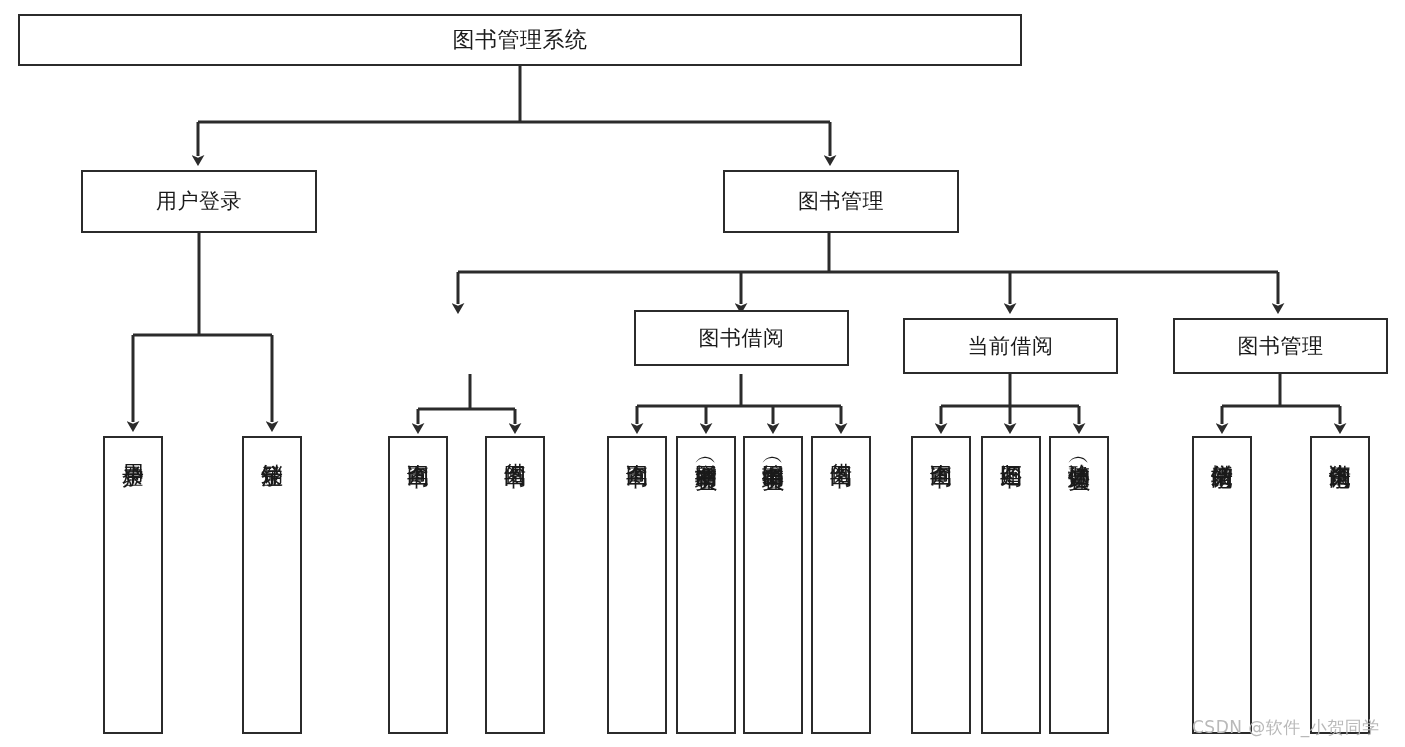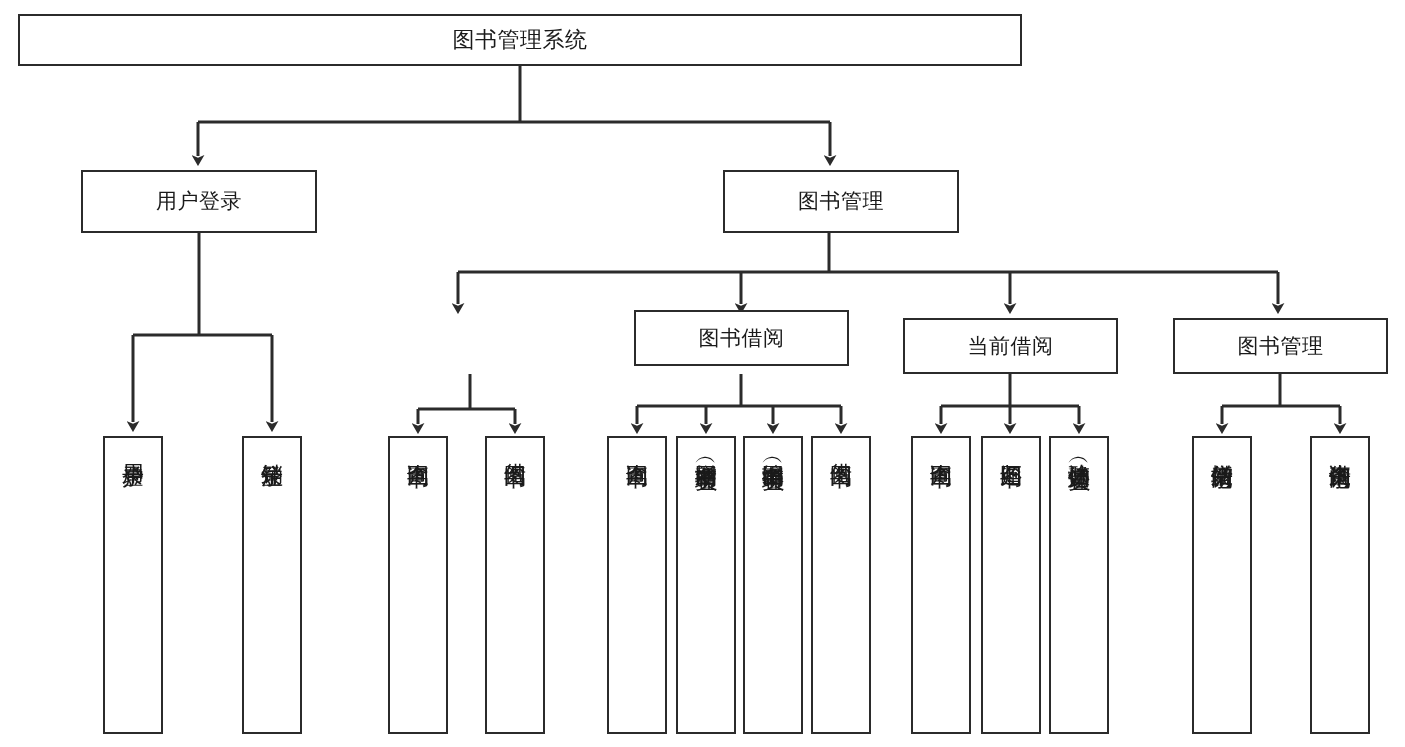--- a/index.html
+++ b/index.html
@@ -180,14 +180,15 @@
   <div class="node v" id="node-leaf-10" style="left: 1049px; top: 436px; width: 60px; height: 298px;">
     <span class="label">确认归还（管理员）</span>
   </div>
   <div class="node v" id="node-leaf-11" style="left: 1192px; top: 436px; width: 60px; height: 298px;">
     <span class="label">新增借阅记录</span>
   </div>
   <div class="node v" id="node-leaf-12" style="left: 1310px; top: 436px; width: 60px; height: 298px;">
     <span class="label">查询借阅记录</span>
   </div>
 
+  <div class="watermark" id="watermark" style="left: 1192px; top: 716px;">CSDN @软件_小贺同学</div>
 
 </div>
 
 </body></html>

